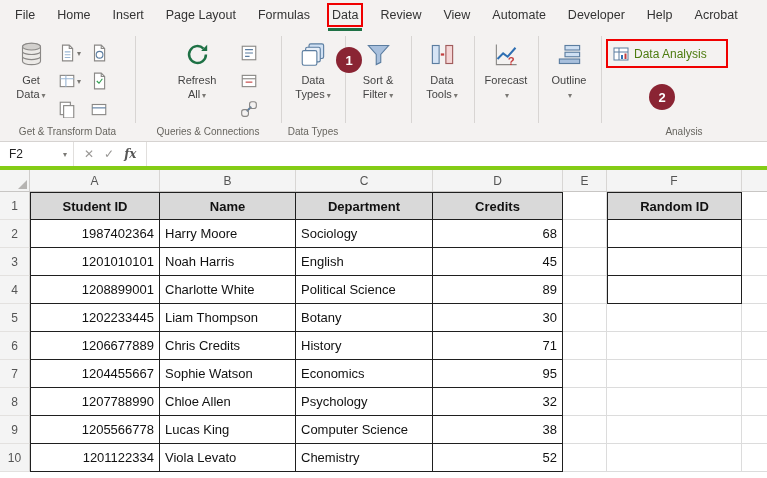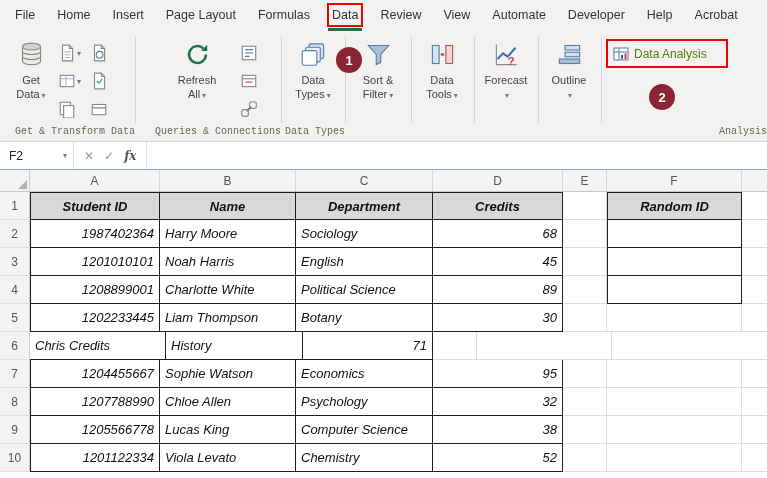--- a/index.html
+++ b/index.html
@@ -14,37 +14,37 @@
   .menu-item { position:relative; padding:2px 2px; white-space:nowrap; cursor:default; }
   .menu-item.active { outline:2px solid var(--red); outline-offset:1px; }
   .menu-item.active::after { content:""; position:absolute; left:-2px; right:-2px; bottom:-7px;
              height:3px; background:var(--green); }
 
   
   .ribbon { position:absolute; top:30px; left:0; right:0; height:112px; background:#f4f2f1;
             border-bottom:1px solid #d6d3d1; }
   .rsep { position:absolute; top:6px; bottom:18px; width:1px; background:#d8d5d3; }
   .glabel { position:absolute; bottom:2px; height:13px; font-size:10px; color:#67655f;
-            text-align:right; white-space:nowrap; overflow:hidden;font-family:Liberation Mono, monospace; }
+            text-align:center; white-space:nowrap; overflow:hidden; }
   .big-btn { position:absolute; top:8px; height:94px; display:flex; flex-direction:column;
              align-items:center; padding-top:3px; font-size:11px; color:#444; border-radius:3px; }
   .big-btn .lbl { margin-top:5px; line-height:1.3; text-align:center; white-space:nowrap; }
   .chev { font-size:8px; color:#7a7874; margin-left:2px; }
   .mini { position:absolute; width:26px; height:22px; display:flex; align-items:center; gap:1px; }
   .mini .chev { margin-left:0; }
   .da-btn { position:absolute; height:22px; display:flex; align-items:center; gap:5px;
             font-size:12px; color:#4d7c0f; white-space:nowrap; }
   .hl { position:absolute; border:2px solid var(--red); background:transparent; }
   .ann { position:absolute; width:26px; height:26px; border-radius:50%; background:var(--maroon);
          color:#fff; font-size:13px; font-weight:bold; display:flex; align-items:center;
          justify-content:center; z-index:6; }
 
   
   .formulabar { position:absolute; top:142px; left:0; right:0; height:28px; background:#fff;
-                border-bottom:1px solid #84cc16; display:flex; align-items:stretch; font-size:12px; }
+                border-bottom:4px solid #84cc16; display:flex; align-items:stretch; font-size:12px; }
   .namebox { width:74px; display:flex; align-items:center; justify-content:space-between;
              padding:0 6px 0 9px; border-right:1px solid #e1dfdd; color:#222; }
   .nb-chev { font-size:8px; color:#7a7874; }
   .fb-group { display:flex; align-items:center; gap:10px; padding:0 10px; border-right:1px solid #e1dfdd; }
   .fb-btn { color:#9a9896; font-size:12px; }
   .fb-btn.fx { color:#555; font-family:"DejaVu Serif", serif; font-style:italic; font-weight:bold; }
   .fb-input { flex:1; padding:0 6px; display:flex; align-items:center; color:#222; }
 
   
   .sheet { position:absolute; top:170px; left:0; right:0; bottom:0; background:#fff; }
@@ -59,21 +59,21 @@
   .rowheader { width:30px; background:#f4f4f4; border-right:1px solid #cfcdcb;
                border-bottom:1px solid #e3e1df; display:flex; align-items:center; justify-content:center;
                font-size:12px; color:#555; }
   .cell { border-right:1px solid #dcdcdc; border-bottom:1px solid #dcdcdc; font-size:13px; color:#111;
           display:flex; align-items:center; padding:0 5px; overflow:hidden; white-space:nowrap; }
   .cell.fill { flex:1; border-right:none; }
   .cell.al-r { justify-content:flex-end; }
   .cell.th { background:var(--hdrfill); font-weight:bold; justify-content:center; }
   .cell.b-t { border-top:1px solid #1f1f1f; }
   .cell.b-b { border-bottom:1px solid #1f1f1f; }
-  .cell.b-r { border-right:1px solid #1f1f1f;font-style:italic; }
+  .cell.b-r { border-right:1px solid #1f1f1f; }
   .cell.b-l { border-left:1px solid #1f1f1f; }
   svg { display:block; }
 </style>
 </head>
 <body>
 
 <div class="app">
 
   <div class="menubar">
       <div class="menu-item">File</div>
@@ -347,20 +347,21 @@
           <div class="cell b-b b-r b-l al-r" style="width: 130px;">1202233445</div>
           <div class="cell b-b b-r" style="width: 136px;">Liam Thompson</div>
           <div class="cell b-b b-r" style="width: 137px;">Botany</div>
           <div class="cell b-b b-r al-r" style="width: 130px;">30</div>
           <div class="cell" style="width: 44px;"></div>
           <div class="cell" style="width: 135px;"></div>
           <div class="cell fill"></div>
         </div>
         <div class="sheetrow">
           <div class="rowheader">6</div>
+          <div class="cell b-b b-r b-l al-r" style="width: 130px;">1206677889</div>
           <div class="cell b-b b-r" style="width: 136px;">Chris Credits</div>
           <div class="cell b-b b-r" style="width: 137px;">History</div>
           <div class="cell b-b b-r al-r" style="width: 130px;">71</div>
           <div class="cell" style="width: 44px;"></div>
           <div class="cell" style="width: 135px;"></div>
           <div class="cell fill"></div>
         </div>
         <div class="sheetrow">
           <div class="rowheader">7</div>
           <div class="cell b-b b-r b-l al-r" style="width: 130px;">1204455667</div>

